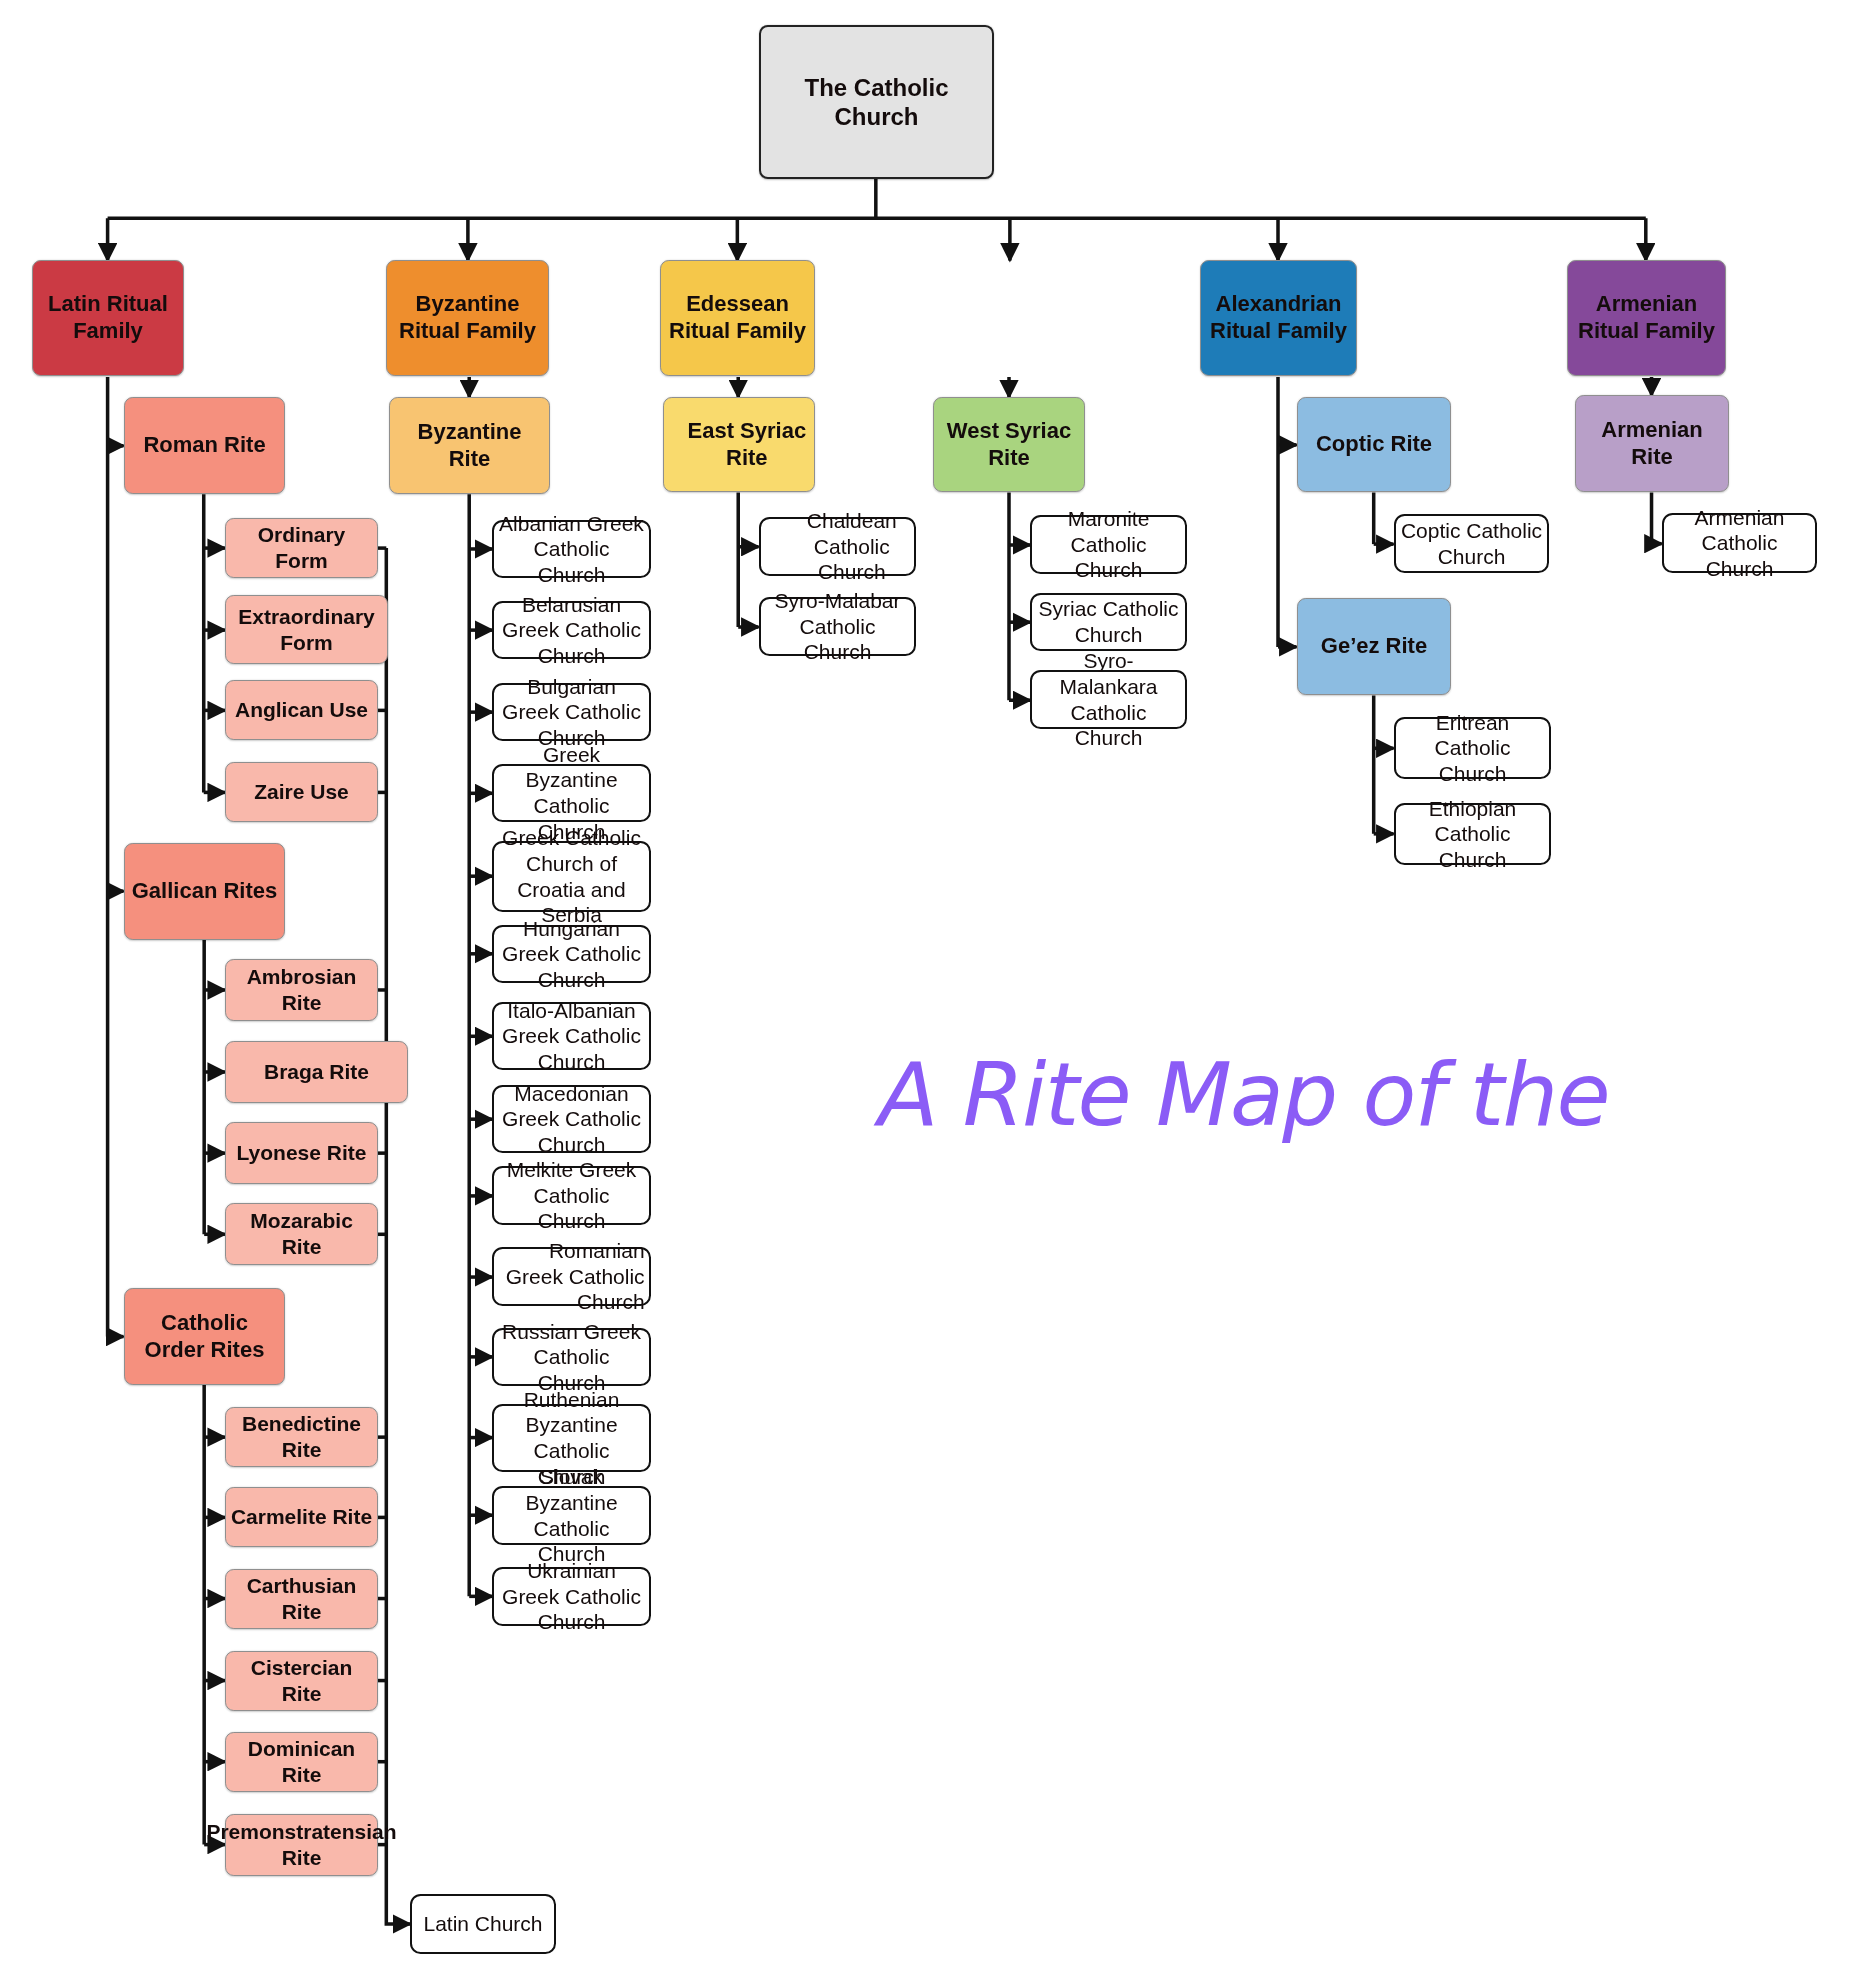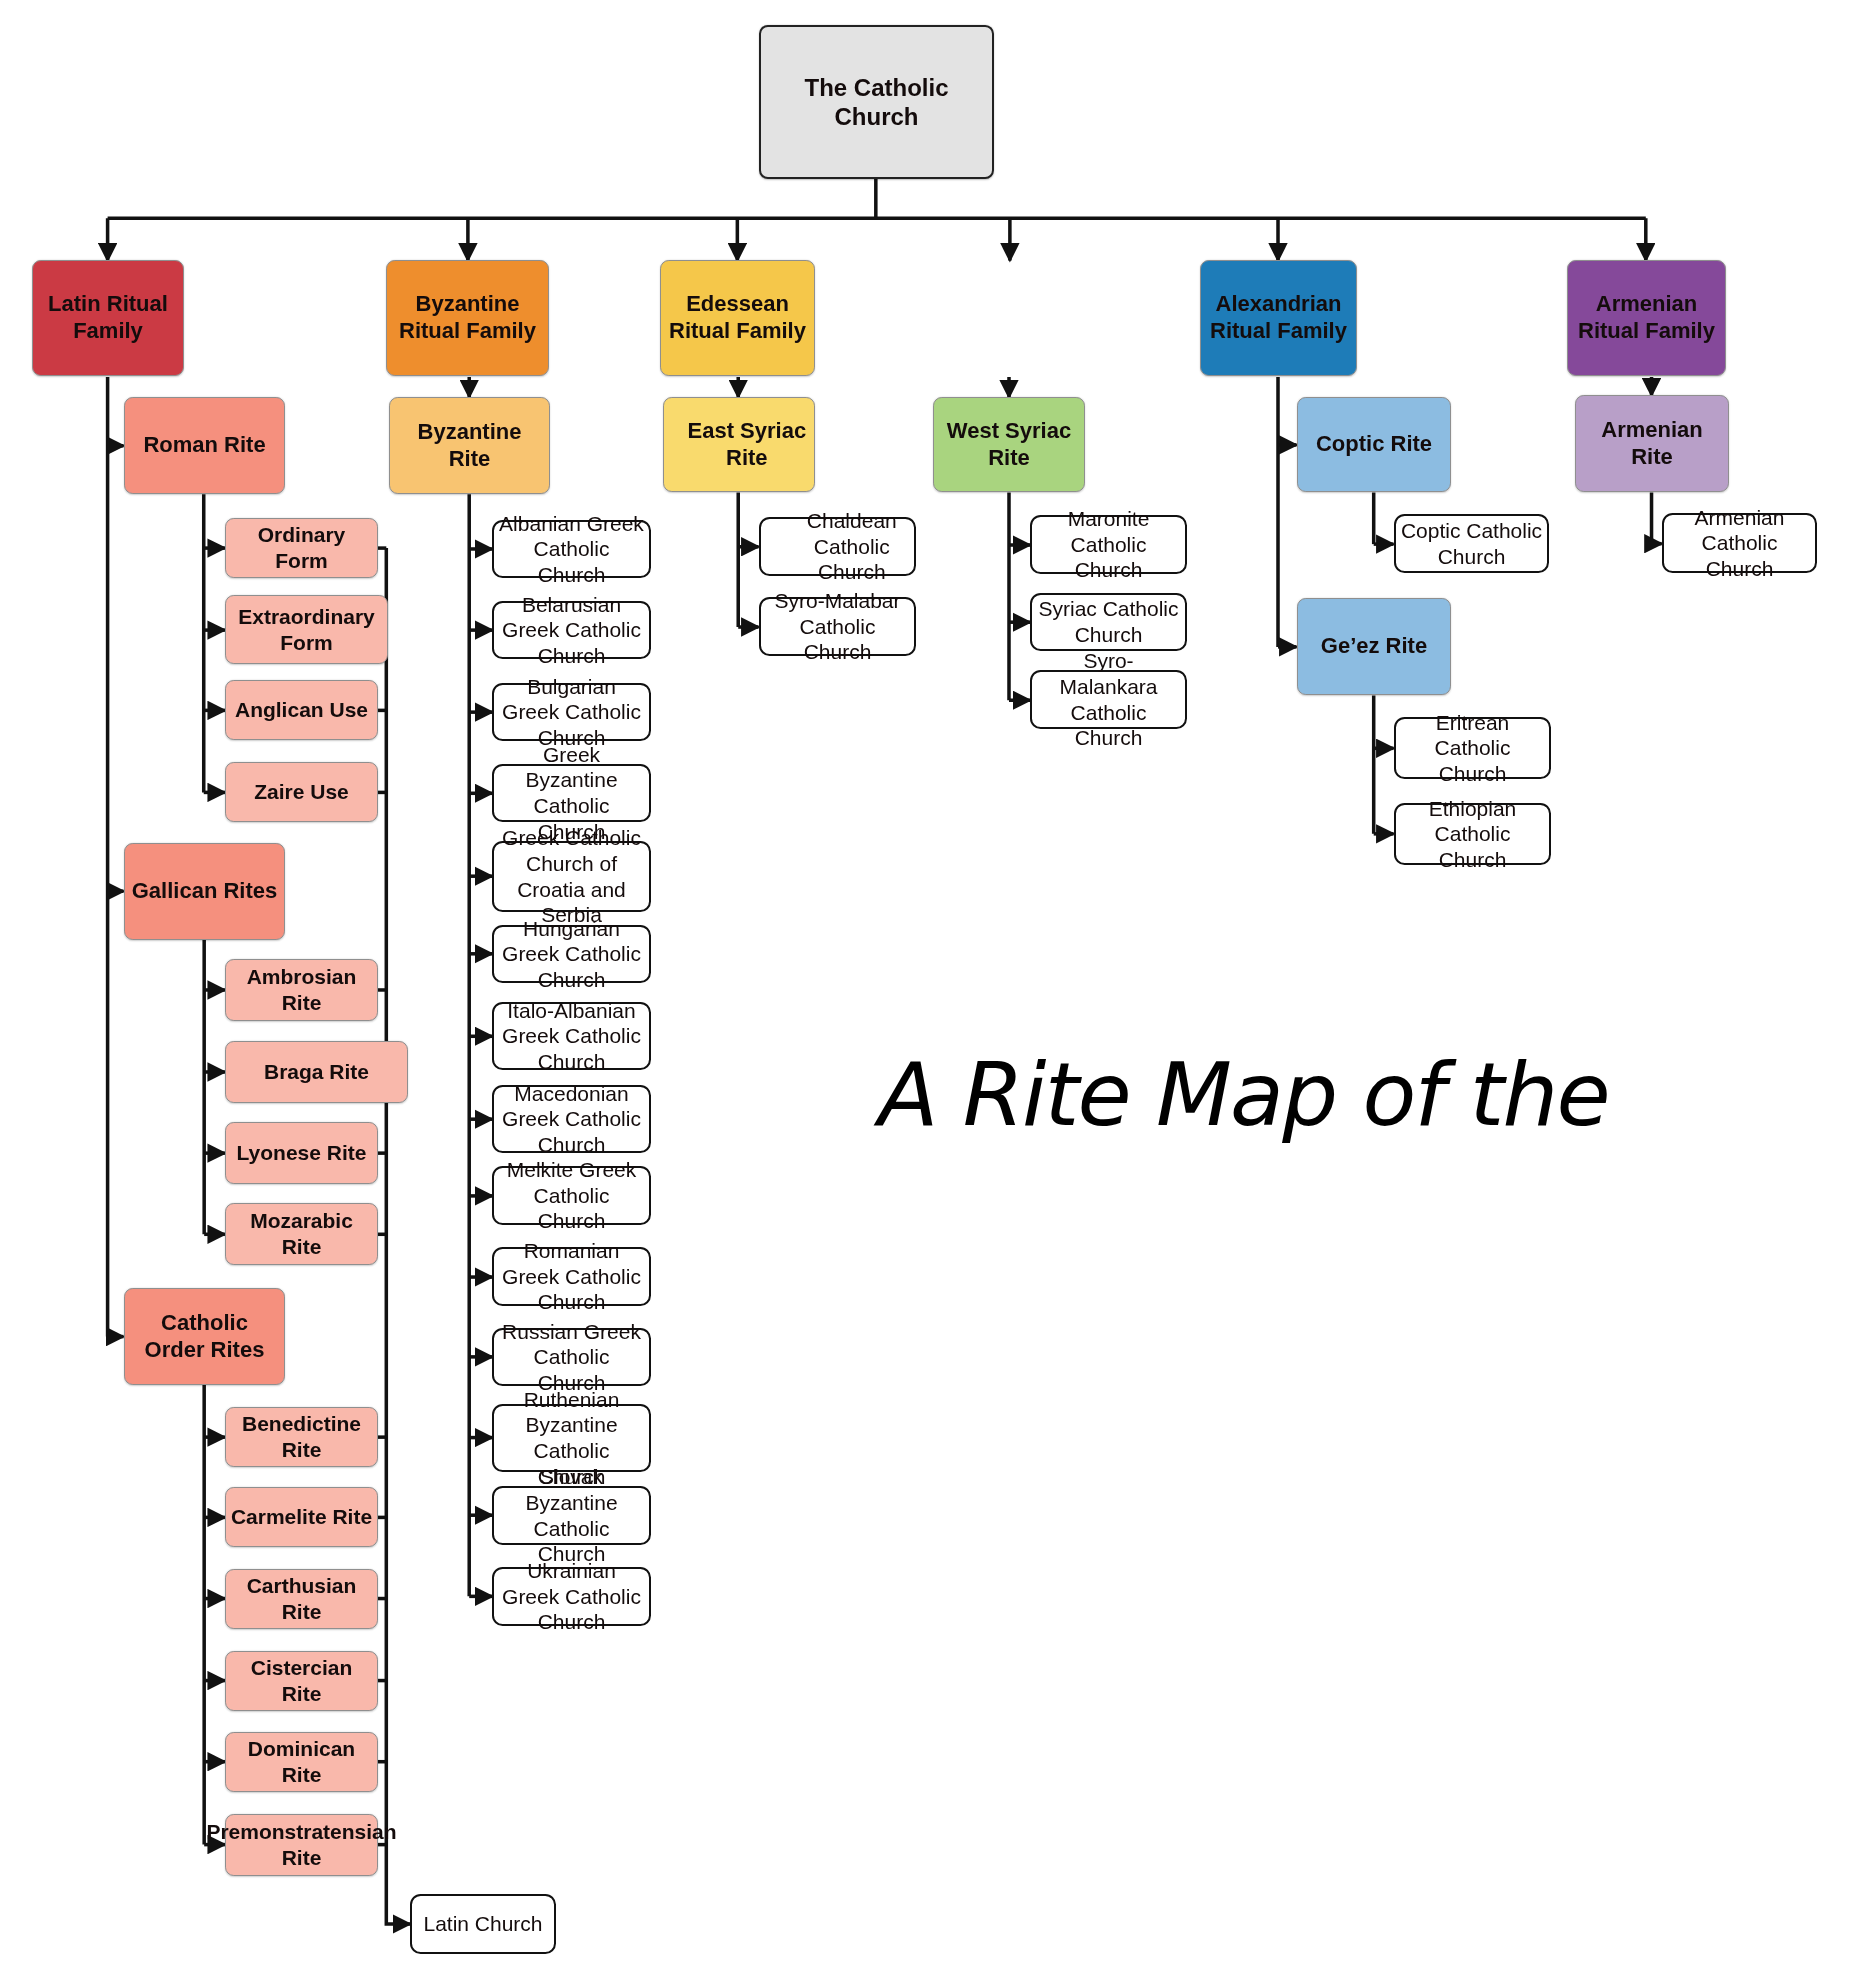--- a/index.html
+++ b/index.html
@@ -6,21 +6,21 @@
   #canvas{position:relative;width:1861px;height:1987px;background:#fff;overflow:hidden;
           font-family:"Liberation Sans",sans-serif;}
   #connectors{position:absolute;left:0;top:0;width:1861px;height:1987px;pointer-events:none;}
   .node{position:absolute;box-sizing:border-box;display:flex;align-items:center;justify-content:center;
         text-align:center;border-radius:8.8px;padding:3.5px 4.4px;line-height:1.22;color:#140c0c;
         font-family:"Liberation Sans",sans-serif;}
   .node.root{border:2.6px solid #222;font-weight:700;font-size:24px;box-shadow:0 0.9px 1.8px rgba(0,0,0,.25);}
   .node.branch{border:1.8px solid #8f8f8f;font-weight:700;font-size:22px;box-shadow:0 0.9px 1.8px rgba(0,0,0,.2);}
   .node.leaf{border:1.8px solid #8f8f8f;font-weight:700;font-size:21px;box-shadow:0 0.9px 1.8px rgba(0,0,0,.2);}
   .node.church{background:#fff;border:2.6px solid #111;font-weight:400;font-size:21px;border-radius:10.6px;}
-  #diagram-title{position:absolute;left:820px;top:1030px;width:847px;text-align:center;color:#000000;
+  #diagram-title{position:absolute;left:820px;top:1030px;width:847px;text-align:center;color:#8b5cf6;
                  font-family:"DejaVu Sans",sans-serif;font-style:italic;font-weight:400;
                  font-size:88px;line-height:1.48;letter-spacing:-1.8px;}
 </style>
 </head>
 <body>
 
 <div id="canvas">
   <svg id="connectors" width="1861" height="1987" viewBox="0 0 2110 2252">
     <defs>
       <marker id="arrow" viewBox="0 0 10 10" refX="9" refY="5" markerWidth="5.5" markerHeight="5.5" orient="auto-start-reverse">
@@ -146,21 +146,21 @@
     <div class="node church" style="left: 410px; top: 1894px; width: 146px; height: 60px; background: rgb(255, 255, 255);">Latin Church</div>
     <div class="node church" style="left: 492px; top: 520px; width: 159px; height: 58px; background: rgb(255, 255, 255);">Albanian Greek Catholic Church</div>
     <div class="node church" style="left: 492px; top: 601px; width: 159px; height: 58px; background: rgb(255, 255, 255);">Belarusian Greek Catholic Church</div>
     <div class="node church" style="left: 492px; top: 683px; width: 159px; height: 58px; background: rgb(255, 255, 255);">Bulgarian Greek Catholic Church</div>
     <div class="node church" style="left: 492px; top: 764px; width: 159px; height: 58px; background: rgb(255, 255, 255);">Greek Byzantine Catholic Church</div>
     <div class="node church" style="left: 492px; top: 841px; width: 159px; height: 71px; background: rgb(255, 255, 255);">Greek Catholic Church of Croatia and Serbia</div>
     <div class="node church" style="left: 492px; top: 925px; width: 159px; height: 58px; background: rgb(255, 255, 255);">Hungarian Greek Catholic Church</div>
     <div class="node church" style="left: 492px; top: 1002px; width: 159px; height: 68px; background: rgb(255, 255, 255);">Italo-Albanian Greek Catholic Church</div>
     <div class="node church" style="left: 492px; top: 1085px; width: 159px; height: 68px; background: rgb(255, 255, 255);">Macedonian Greek Catholic Church</div>
     <div class="node church" style="left: 492px; top: 1166px; width: 159px; height: 59px; background: rgb(255, 255, 255);">Melkite Greek Catholic Church</div>
-    <div class="node church" style="left: 492px; top: 1247px; width: 159px; height: 59px; background: rgb(255, 255, 255);">Romanian Greek Catholic Church</div>
+    <div class="node church" style="left: 492px; top: 1247px; width: 159px; height: 59px; background: rgb(255, 255, 255); text-align: right;">Romanian Greek Catholic Church</div>
     <div class="node church" style="left: 492px; top: 1328px; width: 159px; height: 58px; background: rgb(255, 255, 255);">Russian Greek Catholic Church</div>
     <div class="node church" style="left: 492px; top: 1404px; width: 159px; height: 68px; background: rgb(255, 255, 255);">Ruthenian Byzantine Catholic Church</div>
     <div class="node church" style="left: 492px; top: 1486px; width: 159px; height: 59px; background: rgb(255, 255, 255);">Slovak Byzantine Catholic Church</div>
     <div class="node church" style="left: 492px; top: 1567px; width: 159px; height: 59px; background: rgb(255, 255, 255);">Ukrainian Greek Catholic Church</div>
     <div class="node church" style="left: 759px; top: 517px; width: 157px; height: 59px; background: rgb(255, 255, 255); padding-left: 33px;">Chaldean Catholic Church</div>
     <div class="node church" style="left: 759px; top: 597px; width: 157px; height: 59px; background: rgb(255, 255, 255);">Syro-Malabar Catholic Church</div>
     <div class="node church" style="left: 1030px; top: 515px; width: 157px; height: 59px; background: rgb(255, 255, 255);">Maronite Catholic Church</div>
     <div class="node church" style="left: 1030px; top: 593px; width: 157px; height: 58px; background: rgb(255, 255, 255);">Syriac Catholic Church</div>
     <div class="node church" style="left: 1030px; top: 670px; width: 157px; height: 59px; background: rgb(255, 255, 255);">Syro-Malankara Catholic Church</div>
     <div class="node church" style="left: 1394px; top: 514px; width: 155px; height: 59px; background: rgb(255, 255, 255);">Coptic Catholic Church</div>

